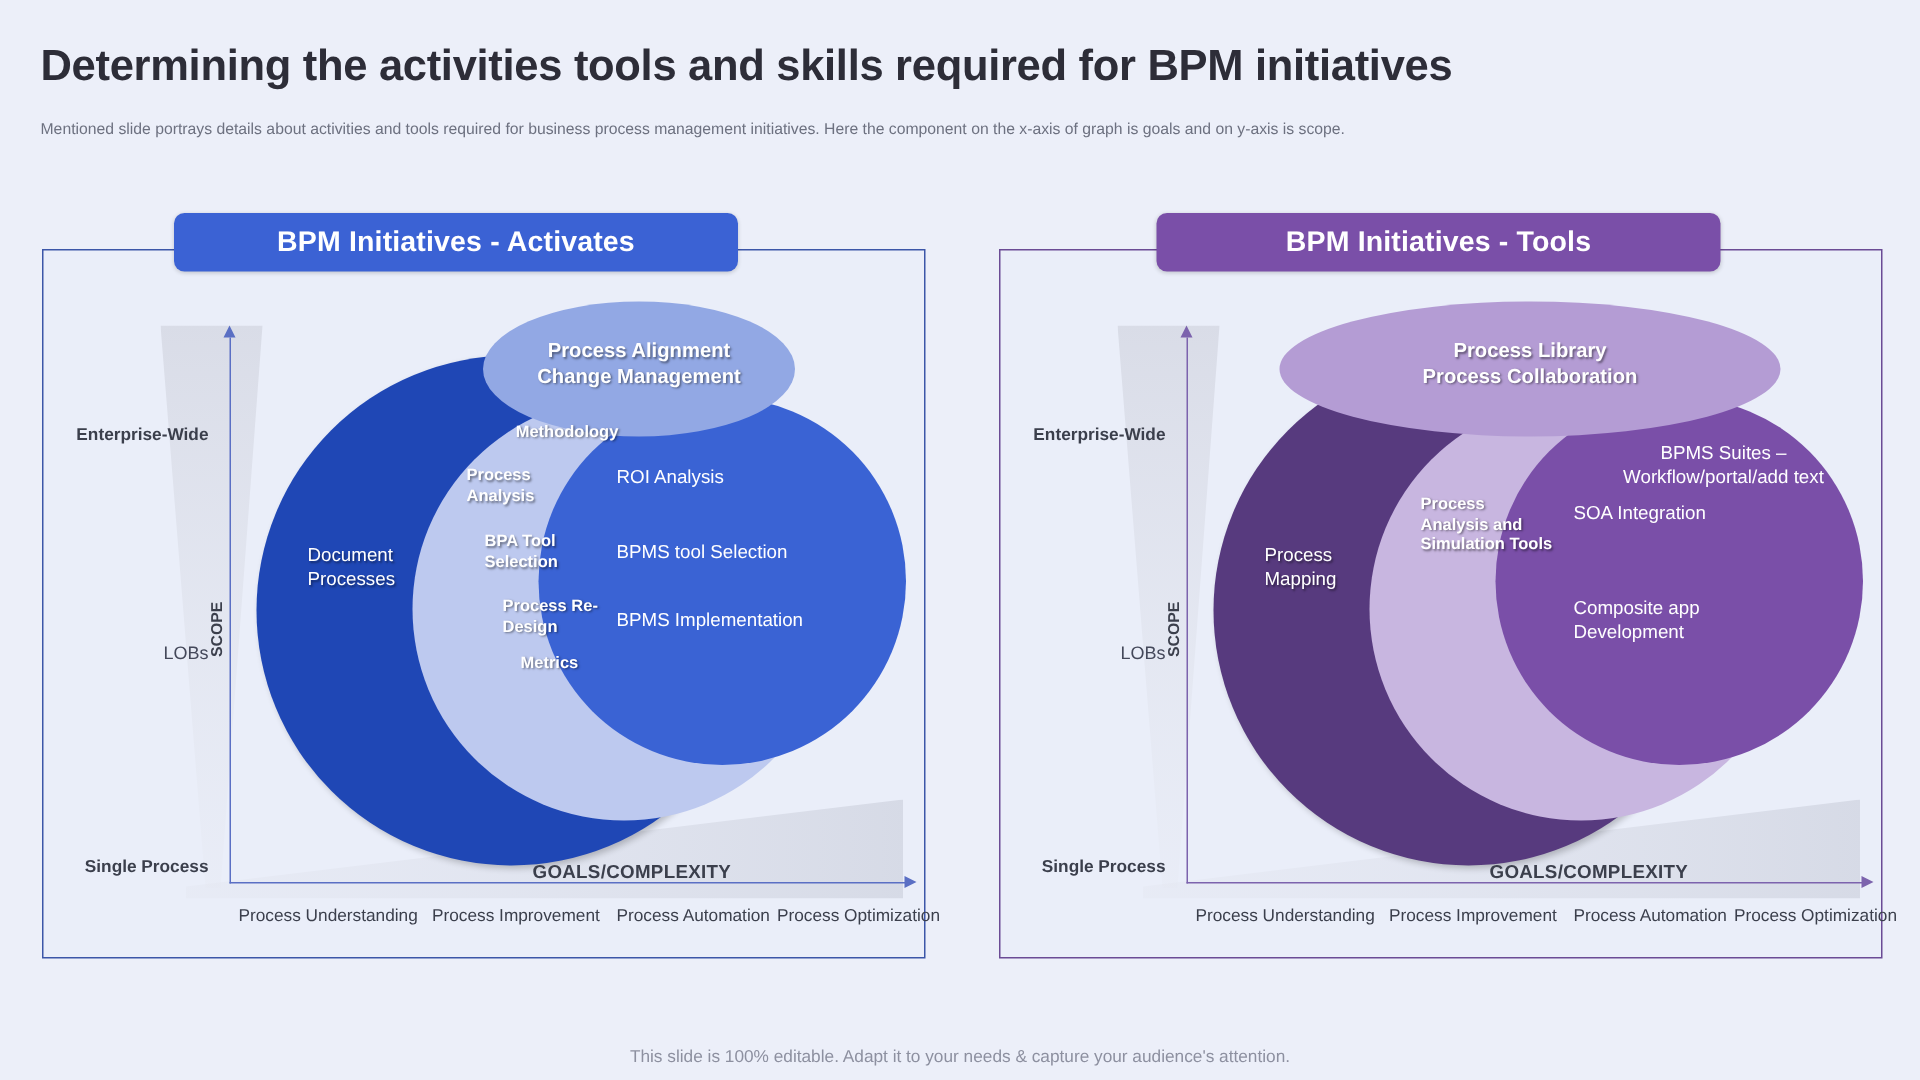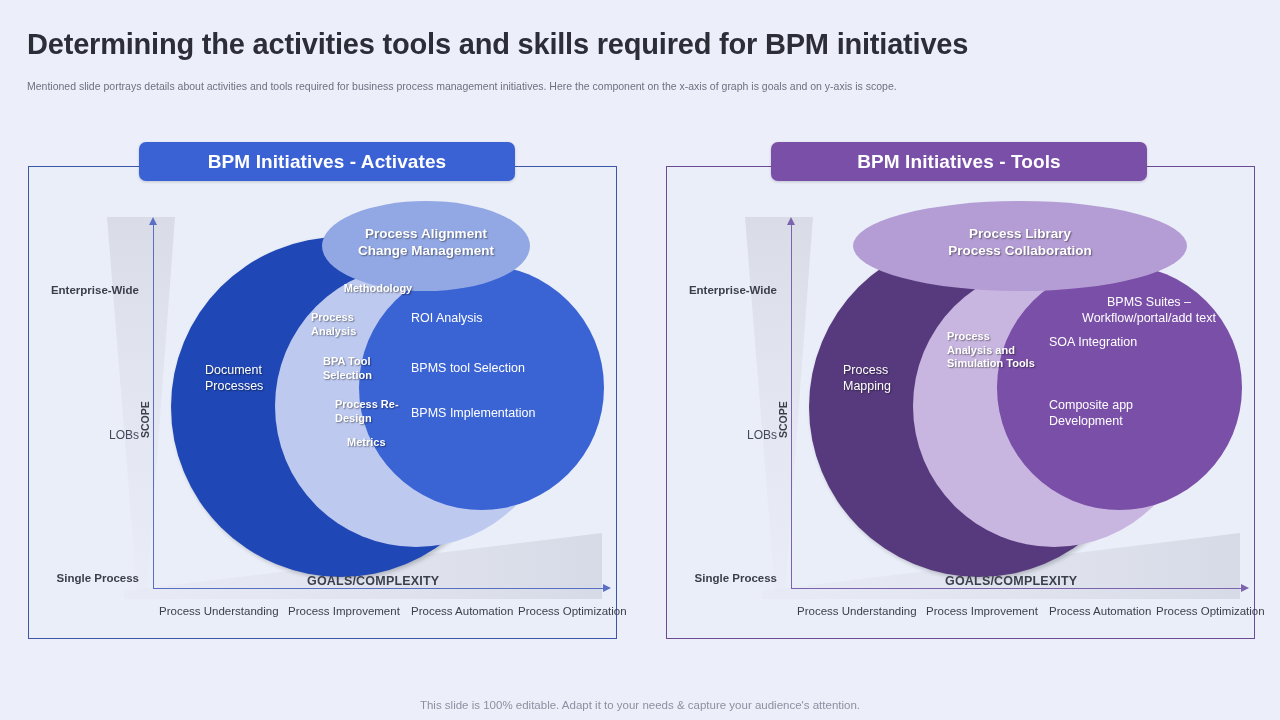--- a/index.html
+++ b/index.html
@@ -27,21 +27,21 @@
   .panel{position:absolute;top:166px;width:587px;height:471px;background:#eaeef9;}
   .panel.left{left:28px;border:1.6px solid #3c56a8;}
   .panel.right{left:666px;border:1.6px solid #6b4b95;}
 
   .panel-badge{
     position:absolute;top:142px;height:39px;border-radius:7px;
     display:flex;align-items:center;justify-content:center;
     color:#fff;font-size:19px;font-weight:700;letter-spacing:.1px;
     box-shadow:0 1px 3px rgba(0,0,0,.18);
   }
-  .panel-badge.left{left:139px;width:376px;background:#3b62d4;}
+  .panel-badge.left{left:116px;width:376px;background:#3b62d4;}
   .panel-badge.right{left:771px;width:376px;background:#7a4fa8;}
 
   
   .chart{position:absolute;top:36px;left:0;width:587px;height:435px;}
 
   .axis-v{position:absolute;width:1.4px;background:#5a6fc4;}
   .axis-v.purple{background:#7c63ad;}
   .axis-h{position:absolute;height:1.4px;background:#5a6fc4;}
   .axis-h.purple{background:#7c63ad;}
   .arrow-up{
@@ -61,21 +61,21 @@
   .wedge-h{position:absolute;}
 
   .ylab{position:absolute;font-size:11.5px;font-weight:700;color:#3b3f4c;white-space:nowrap;text-align:right;margin-top:16px;}
   .ylab.mid{font-weight:400;color:#44485a;font-size:12px;}
   .axis-name{
     position:absolute;font-size:10.5px;font-weight:700;color:#3b3f4c;
     transform:rotate(-90deg);transform-origin:left top;white-space:nowrap;
   }
   .xaxis-name{
     position:absolute;font-size:12.5px;font-weight:700;color:#3b3f4c;
-    letter-spacing:.2px;white-space:nowrap;
+    letter-spacing:.2px;white-space:nowrap;margin-left:48px;
   }
   .xtick{position:absolute;font-size:11.5px;color:#3b3f4c;line-height:15.5px;white-space:nowrap;}
 
   
   .venn{position:absolute;top:0;left:0;width:587px;height:435px;}
   .circle{position:absolute;border-radius:50%;}
   .ellipse{position:absolute;border-radius:50%;}
   .vtext{position:absolute;color:#fff;white-space:pre-line;}
   .vtext.shadow{text-shadow:1px 1px 1.5px rgba(0,0,0,.45);}
   .vtext.head{font-size:13.5px;font-weight:700;line-height:17px;text-align:center;}

